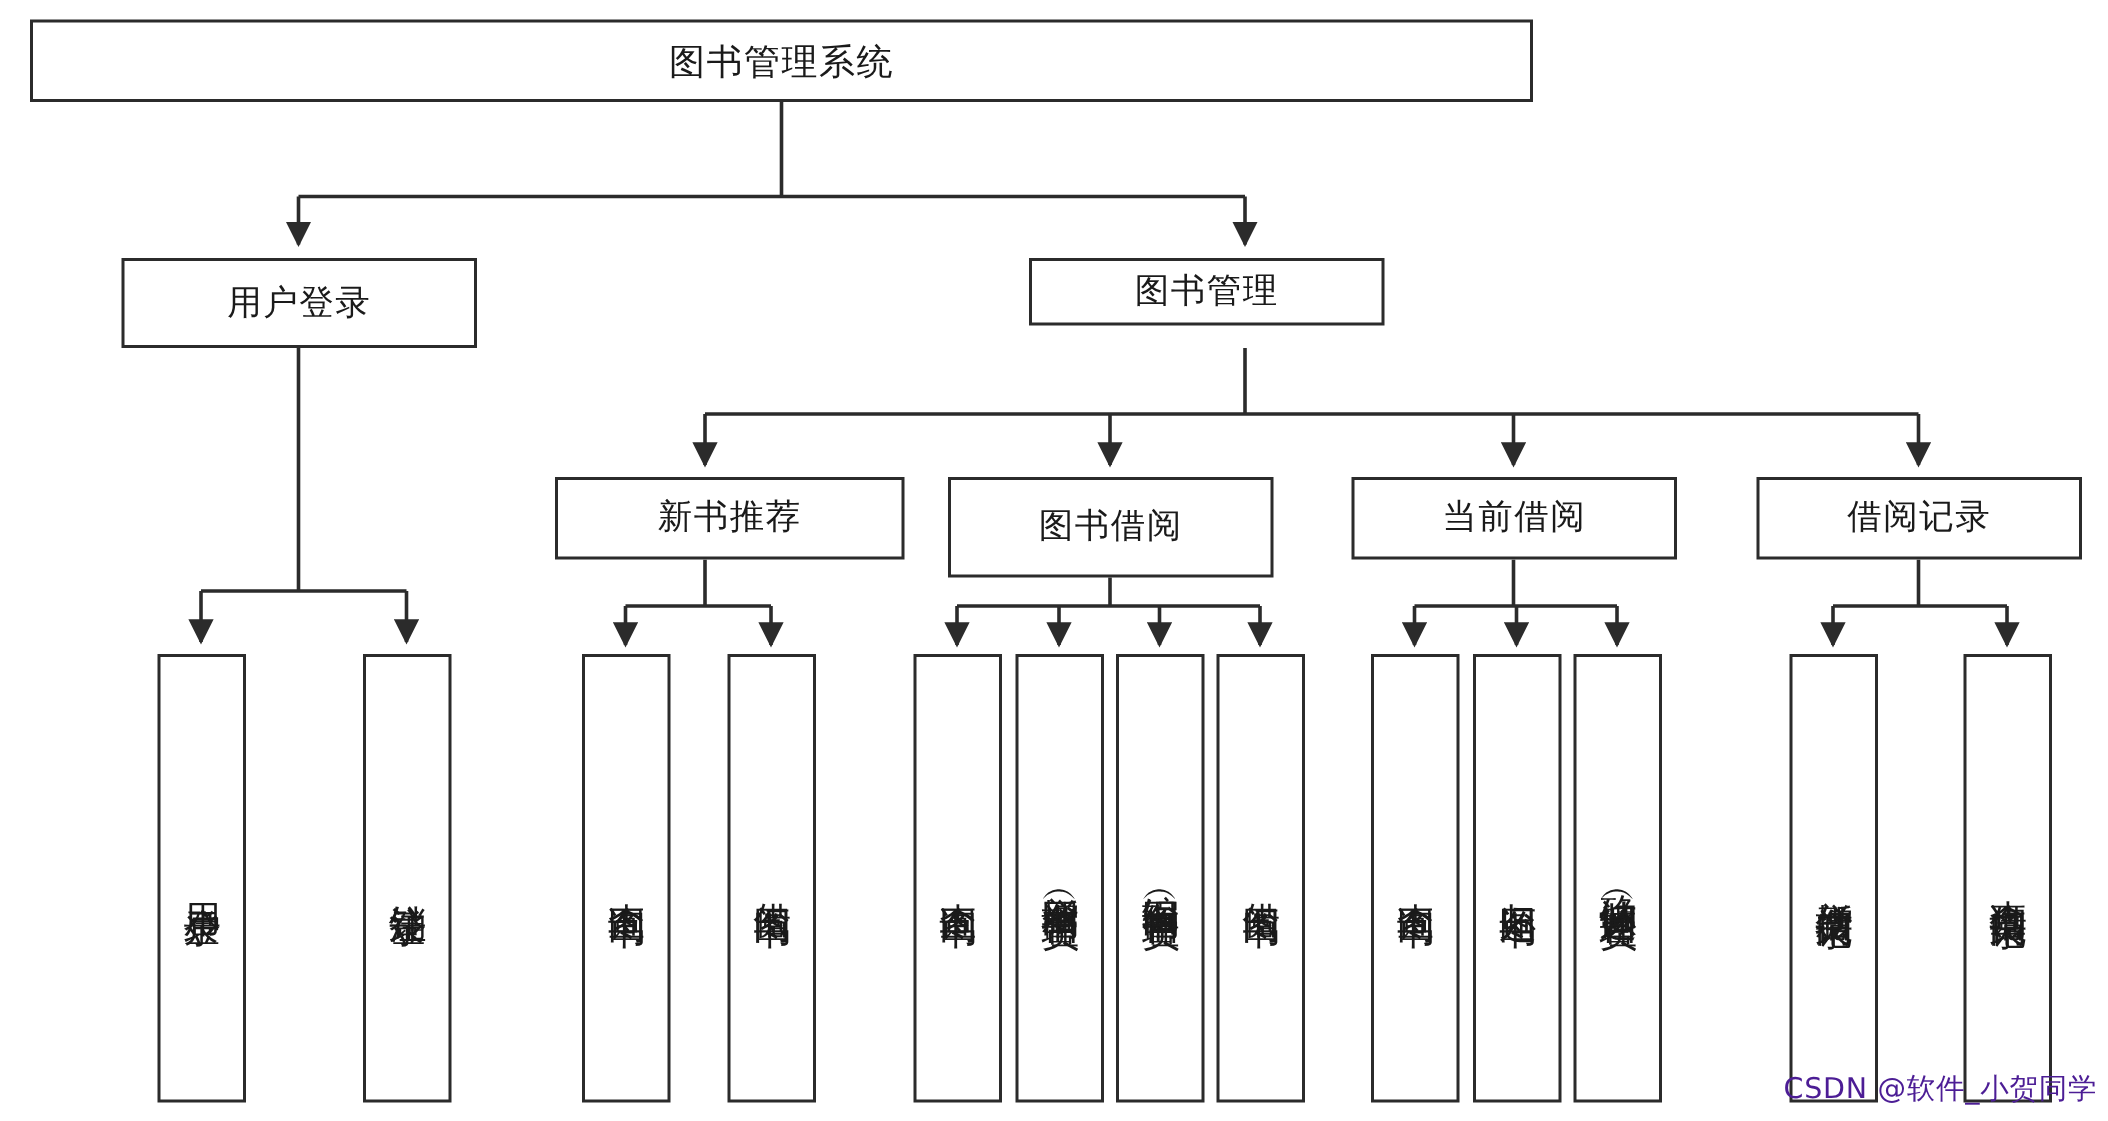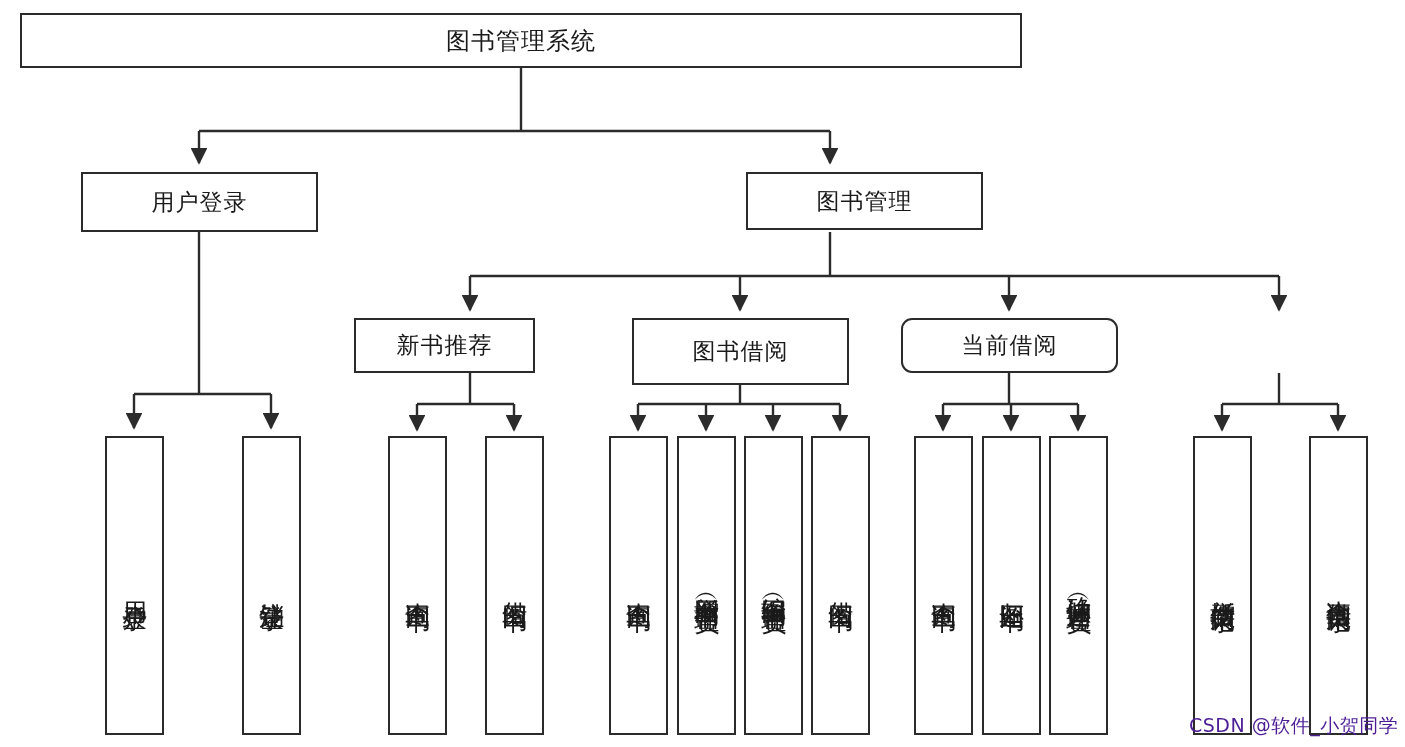--- a/index.html
+++ b/index.html
@@ -121,32 +121,35 @@
     </g>
   </svg>
 
   <div class="node h root" style="left:20px; top:13px; width:1002px; height:55px;">
     <span>图书管理系统</span>
   </div>
 
   <div class="node h" style="left:81px; top:172px; width:237px; height:60px;">
     <span>用户登录</span>
   </div>
-  <div class="node h" style="left:746px; top:172px; width:237px; height:58px;">
+  <div class="node h" style="left:686px; top:172px; width:237px; height:45px;">
     <span>图书管理</span>
   </div>
 
-  <div class="node h" style="left:354px; top:318px; width:181px; height:55px;">
+  <div class="node h" style="left:370px; top:318px; width:233px; height:55px;">
     <span>新书推荐</span>
   </div>
   <div class="node h" style="left:632px; top:318px; width:217px; height:67px;">
     <span>图书借阅</span>
   </div>
-  <div class="node h" style="left:901px; top:318px; width:217px; height:55px;border-radius:11px;">
+  <div class="node h" style="left:901px; top:318px; width:217px; height:55px;">
     <span>当前借阅</span>
+  </div>
+  <div class="node h" style="left:1171px; top:318px; width:217px; height:55px;">
+    <span>借阅记录</span>
   </div>
 
   <div class="node v" style="left:105px; top:436px; width:59px; height:299px;">
     <span class="vtext">用户登录</span>
   </div>
   <div class="node v" style="left:242px; top:436px; width:59px; height:299px;">
     <span class="vtext">注销登录</span>
   </div>
 
   <div class="node v" style="left:388px; top:436px; width:59px; height:299px;">

